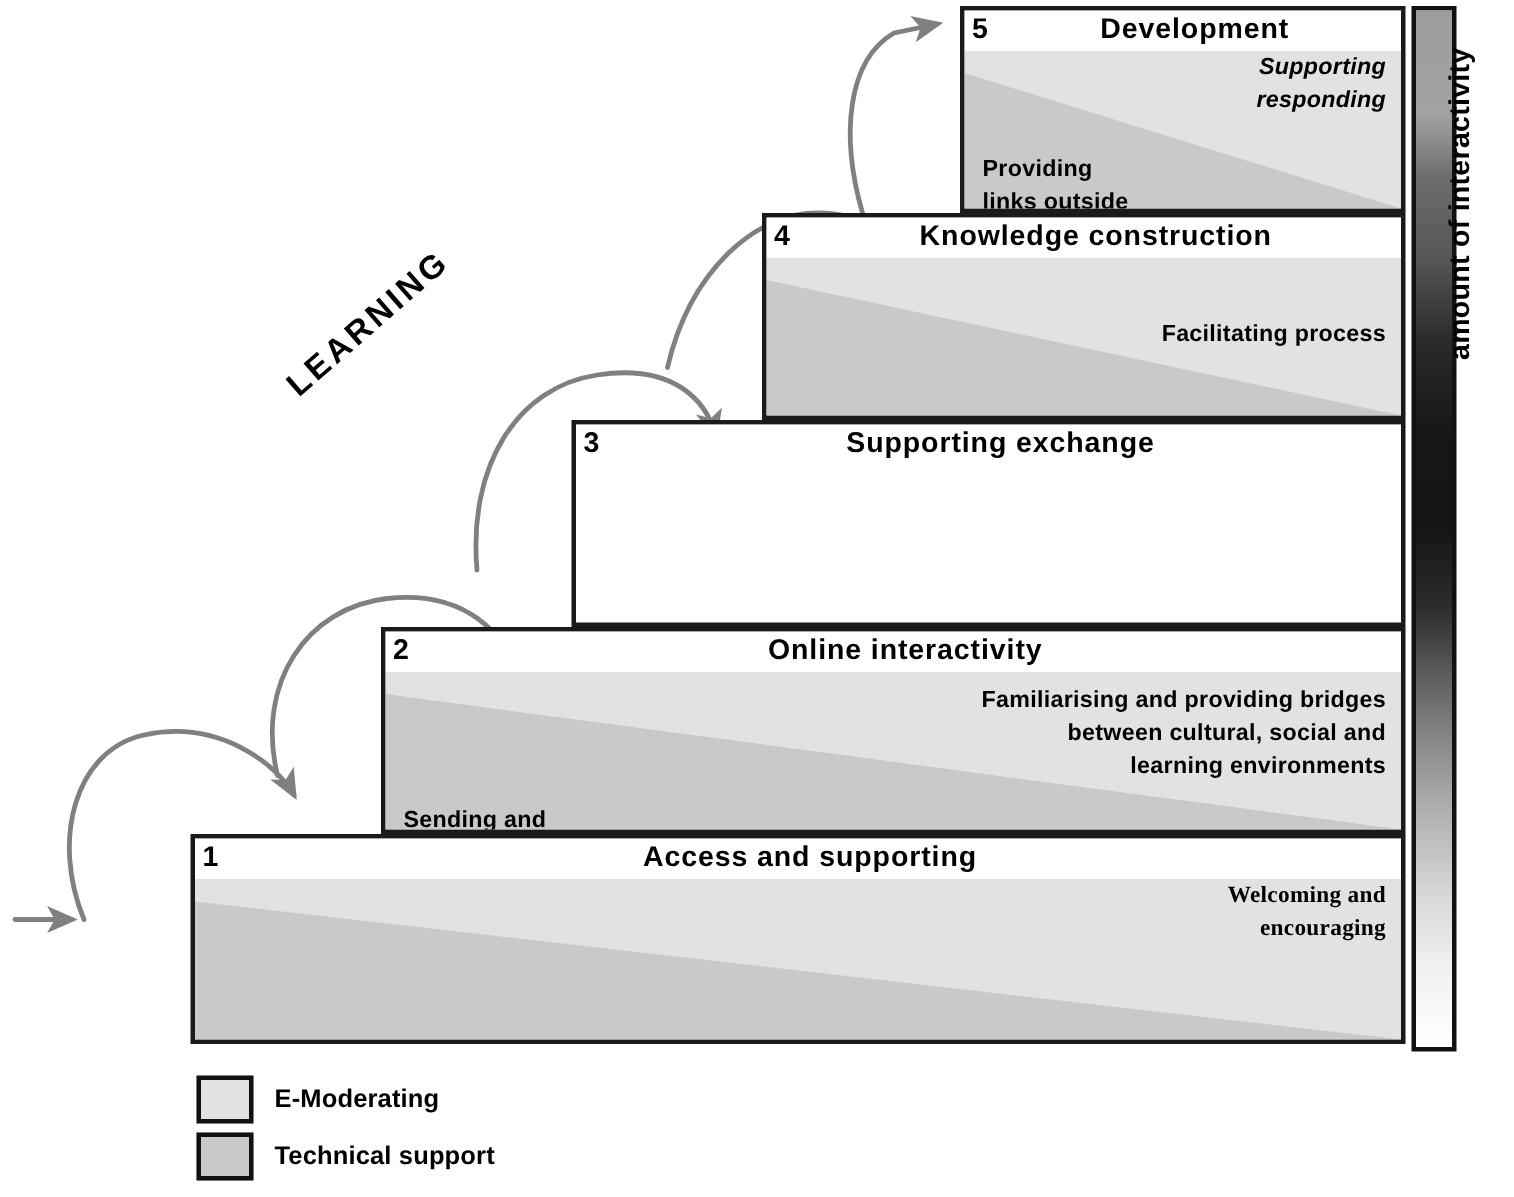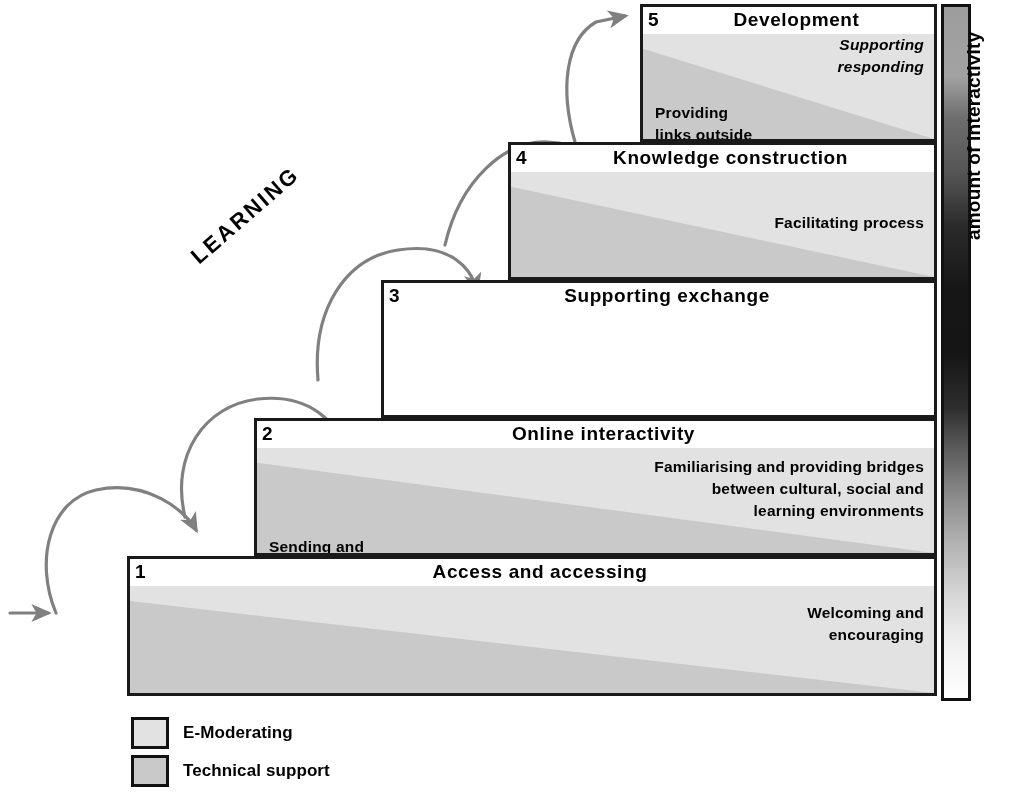--- a/index.html
+++ b/index.html
@@ -250,25 +250,25 @@
 between cultural, social and
 learning environments</div>
       <div class="txt left" style="top:64px;">Sending and
 receiving messages</div>
     </div>
   </div>
 
   <div class="stage" style="left:127px; top:556px; width:810px; height:140px;">
     <div class="stage-header">
       <div class="stage-num">1</div>
-      <div class="stage-title">Access and accessing</div>
-    </div>
-    <div class="stage-body">
-      <div class="wedge"></div>
-      <div class="txt right" style="top:16px;">Welcoming and
+      <div class="stage-title">Access and supporting</div>
+    </div>
+    <div class="stage-body">
+      <div class="wedge"></div>
+      <div class="txt right" style="top:0;font-family:Liberation Serif, serif;">Welcoming and
 encouraging</div>
     </div>
   </div>
 
   <div id="bar-frame">
     <div id="bar-grad"></div>
   </div>
   <div id="bar-label">amount of interactivity</div>
 
   <div id="legend">

